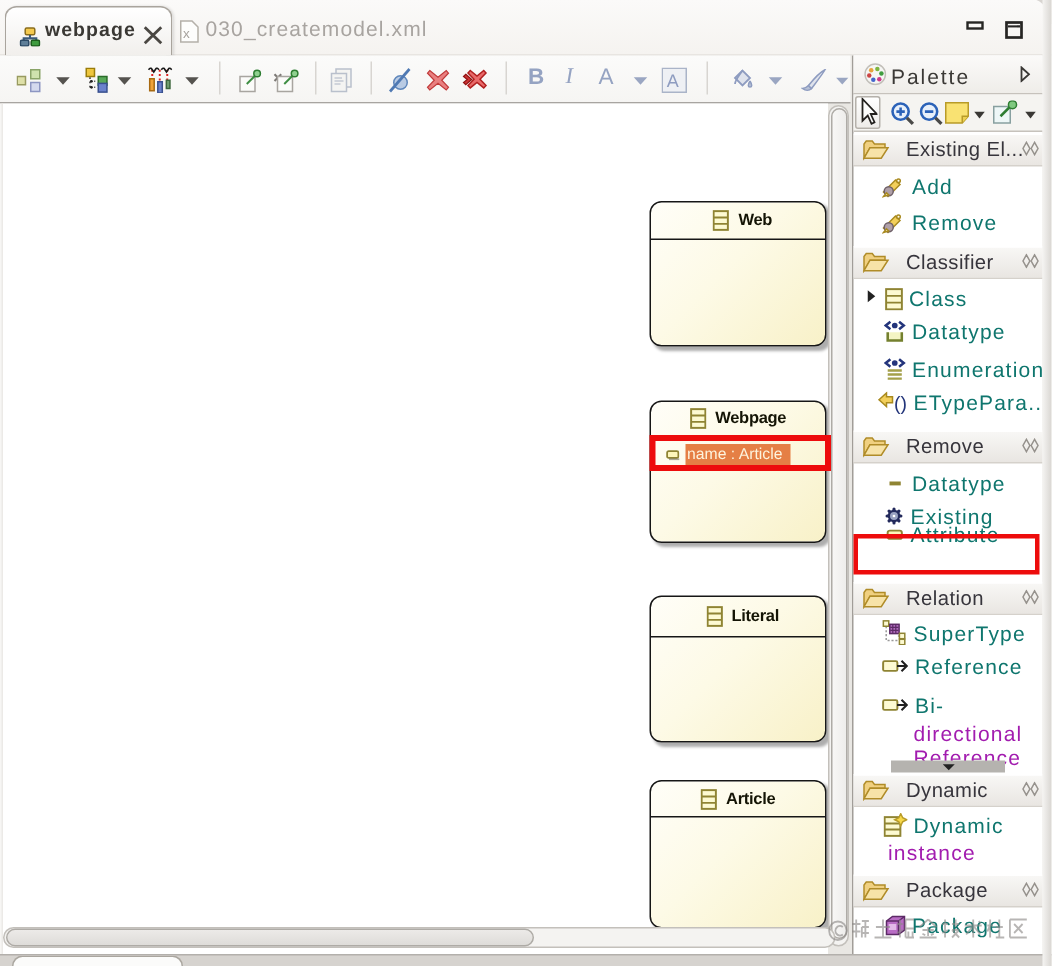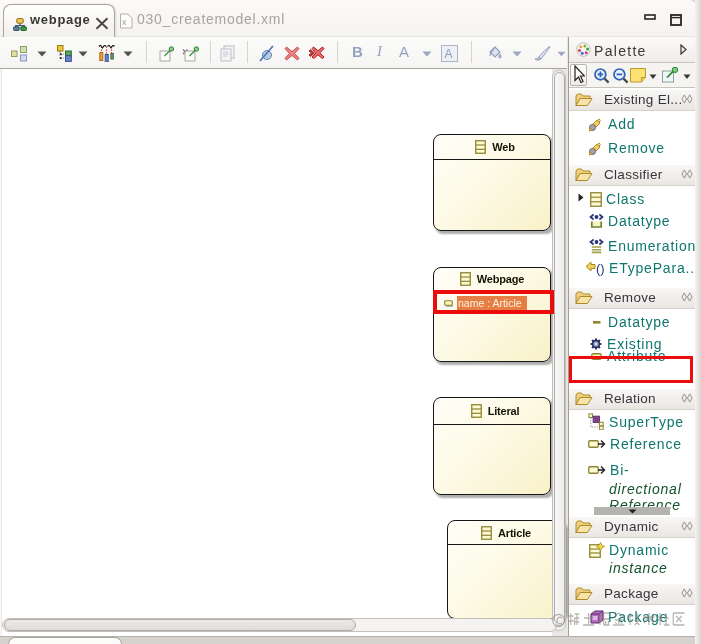--- a/index.html
+++ b/index.html
@@ -59,21 +59,21 @@
   background:#f5f4f1; border-bottom:1px solid #c6c2bc; }
 .phdr { position:absolute; left:0; width:126px; height:22px;
   background:linear-gradient(#f8f7f5,#e9e6e2);
   border-top:1px solid #ffffff; border-bottom:1px solid #d5d1cb;
   display:flex; align-items:center; }
 .phdr .htxt { font-size:13.5px; letter-spacing:0.3px; color:#37353c; margin-left:11px; position:relative; top:-1px; }
 .phdr svg.fold { margin-left:6px; }
 .pin { position:absolute; right:4px; top:6px; }
 .pitem { position:absolute; left:20px; display:flex; align-items:center; }
 .pitem .itxt { font-size:14px; letter-spacing:0.8px; color:#0f766e; margin-left:4px; white-space:nowrap; }
-.plabel { position:absolute; font-size:14px; letter-spacing:0.8px; color:#14532d;font-style:italic; }
+.plabel { position:absolute; font-size:14px; letter-spacing:0.8px; color:#a21caf; }
 
 
 #wm { left:552px; top:609px; z-index:50; }
 
 
 #bframe { left:0; top:636px; width:701px; height:8px; background:#d6d3cf; border-top:1px solid #b3b0ac; }
 #btab { left:8px; top:637px; width:114px; height:7px; background:#fbfbfa;
   border:1px solid #aaa69f; border-bottom:none; border-radius:7px 7px 0 0; }
 #rframe { left:695px; top:0; width:6px; height:644px; background:linear-gradient(90deg,#f5f4f2,#d9d6d2); }
 </style>
@@ -243,21 +243,21 @@
   <div class="clshead" style="height:27px;padding-left:6px">
     <svg width="11" height="14" viewBox="0 0 11 14">
       <rect x="0.75" y="0.75" width="9.5" height="12.5" fill="#fdfad2" stroke="#8f8433" stroke-width="1.3"></rect>
       <line x1="1" y1="5" x2="10" y2="5" stroke="#8f8433" stroke-width="1.2"></line>
       <line x1="1" y1="9.3" x2="10" y2="9.3" stroke="#8f8433" stroke-width="1.2"></line>
     </svg>
     <span>Literal</span>
   </div>
 </div>
 
-<div class="clsbox" style="left:447px;top:520px;height:99px">
+<div class="clsbox" style="left:433px;top:520px;height:99px">
   <div class="clshead" style="height:24px">
     <svg width="11" height="14" viewBox="0 0 11 14">
       <rect x="0.75" y="0.75" width="9.5" height="12.5" fill="#fdfad2" stroke="#8f8433" stroke-width="1.3"></rect>
       <line x1="1" y1="5" x2="10" y2="5" stroke="#8f8433" stroke-width="1.2"></line>
       <line x1="1" y1="9.3" x2="10" y2="9.3" stroke="#8f8433" stroke-width="1.2"></line>
     </svg>
     <span>Article</span>
   </div>
 </div>
 
@@ -492,21 +492,21 @@
 
 <div class="pitem" style="left:589px;top:541.5px">
   <svg width="16" height="16" viewBox="0 0 16 16">
     <rect x="0.75" y="2.75" width="10.5" height="12.5" fill="#fdfad2" stroke="#8f8433" stroke-width="1.3"></rect>
     <line x1="1" y1="7" x2="11" y2="7" stroke="#8f8433" stroke-width="1.2"></line>
     <line x1="1" y1="11" x2="11" y2="11" stroke="#8f8433" stroke-width="1.2"></line>
     <path d="M11.5 0.5 L12.8 3.2 L15.5 4.5 L12.8 5.8 L11.5 8.5 L10.2 5.8 L7.5 4.5 L10.2 3.2 Z" fill="#f7d84a" stroke="#b89b28"></path>
   </svg>
   <span class="itxt">Dynamic</span>
 </div>
-<div class="plabel" style="left:609px;top:560px">instance</div>
+<div class="plabel" style="left:592px;top:560px">instance</div>
 
 <div class="phdr abs" style="left:569px;top:583px;width:126px">
   <svg class="fold" width="18" height="14" viewBox="0 0 18 14">
     <path d="M1 3 L1 12.5 L5 5.5 L15 5.5 L15 3 L8 3 L6.5 1 L2.5 1 Z" fill="#f0d080" stroke="#b08c28"></path>
     <path d="M1 12.5 L5 5.5 L17 5.5 L12.5 12.5 Z" fill="#f7e3a8" stroke="#b08c28"></path>
   </svg>
   <span class="htxt">Package</span>
 </div>
 <svg class="abs pin" style="left:681px;top:588px" width="12" height="10" viewBox="0 0 13 11">
   <path d="M3.5 1 L6 5.5 L3.5 10 L1 5.5 Z M9.5 1 L12 5.5 L9.5 10 L7 5.5 Z" fill="none" stroke="#96928d" stroke-width="1.1"></path>

